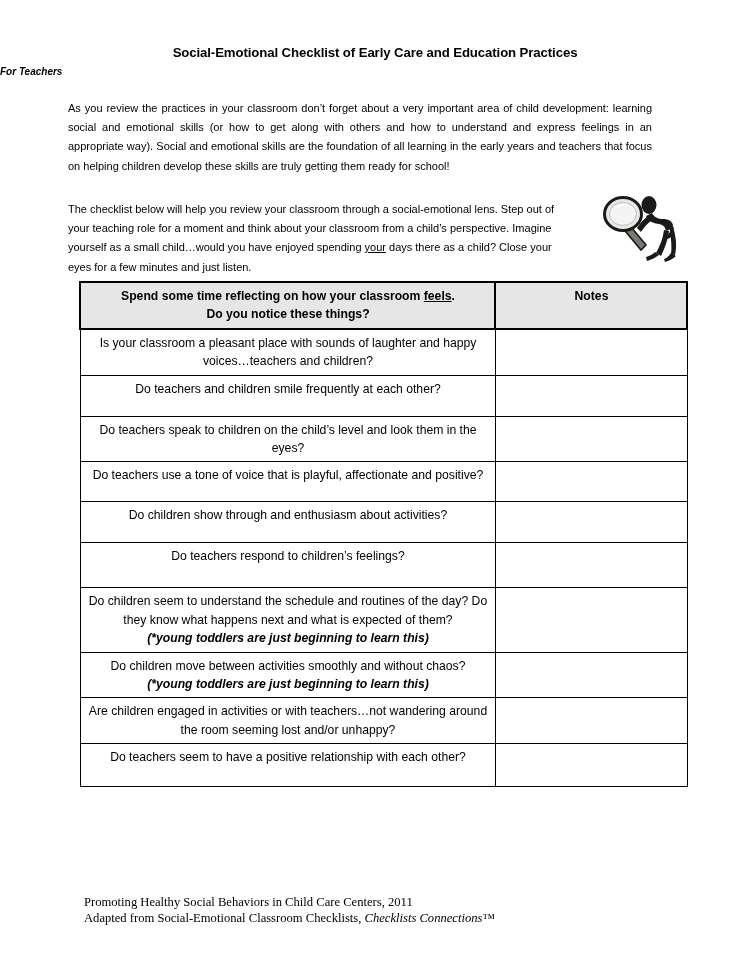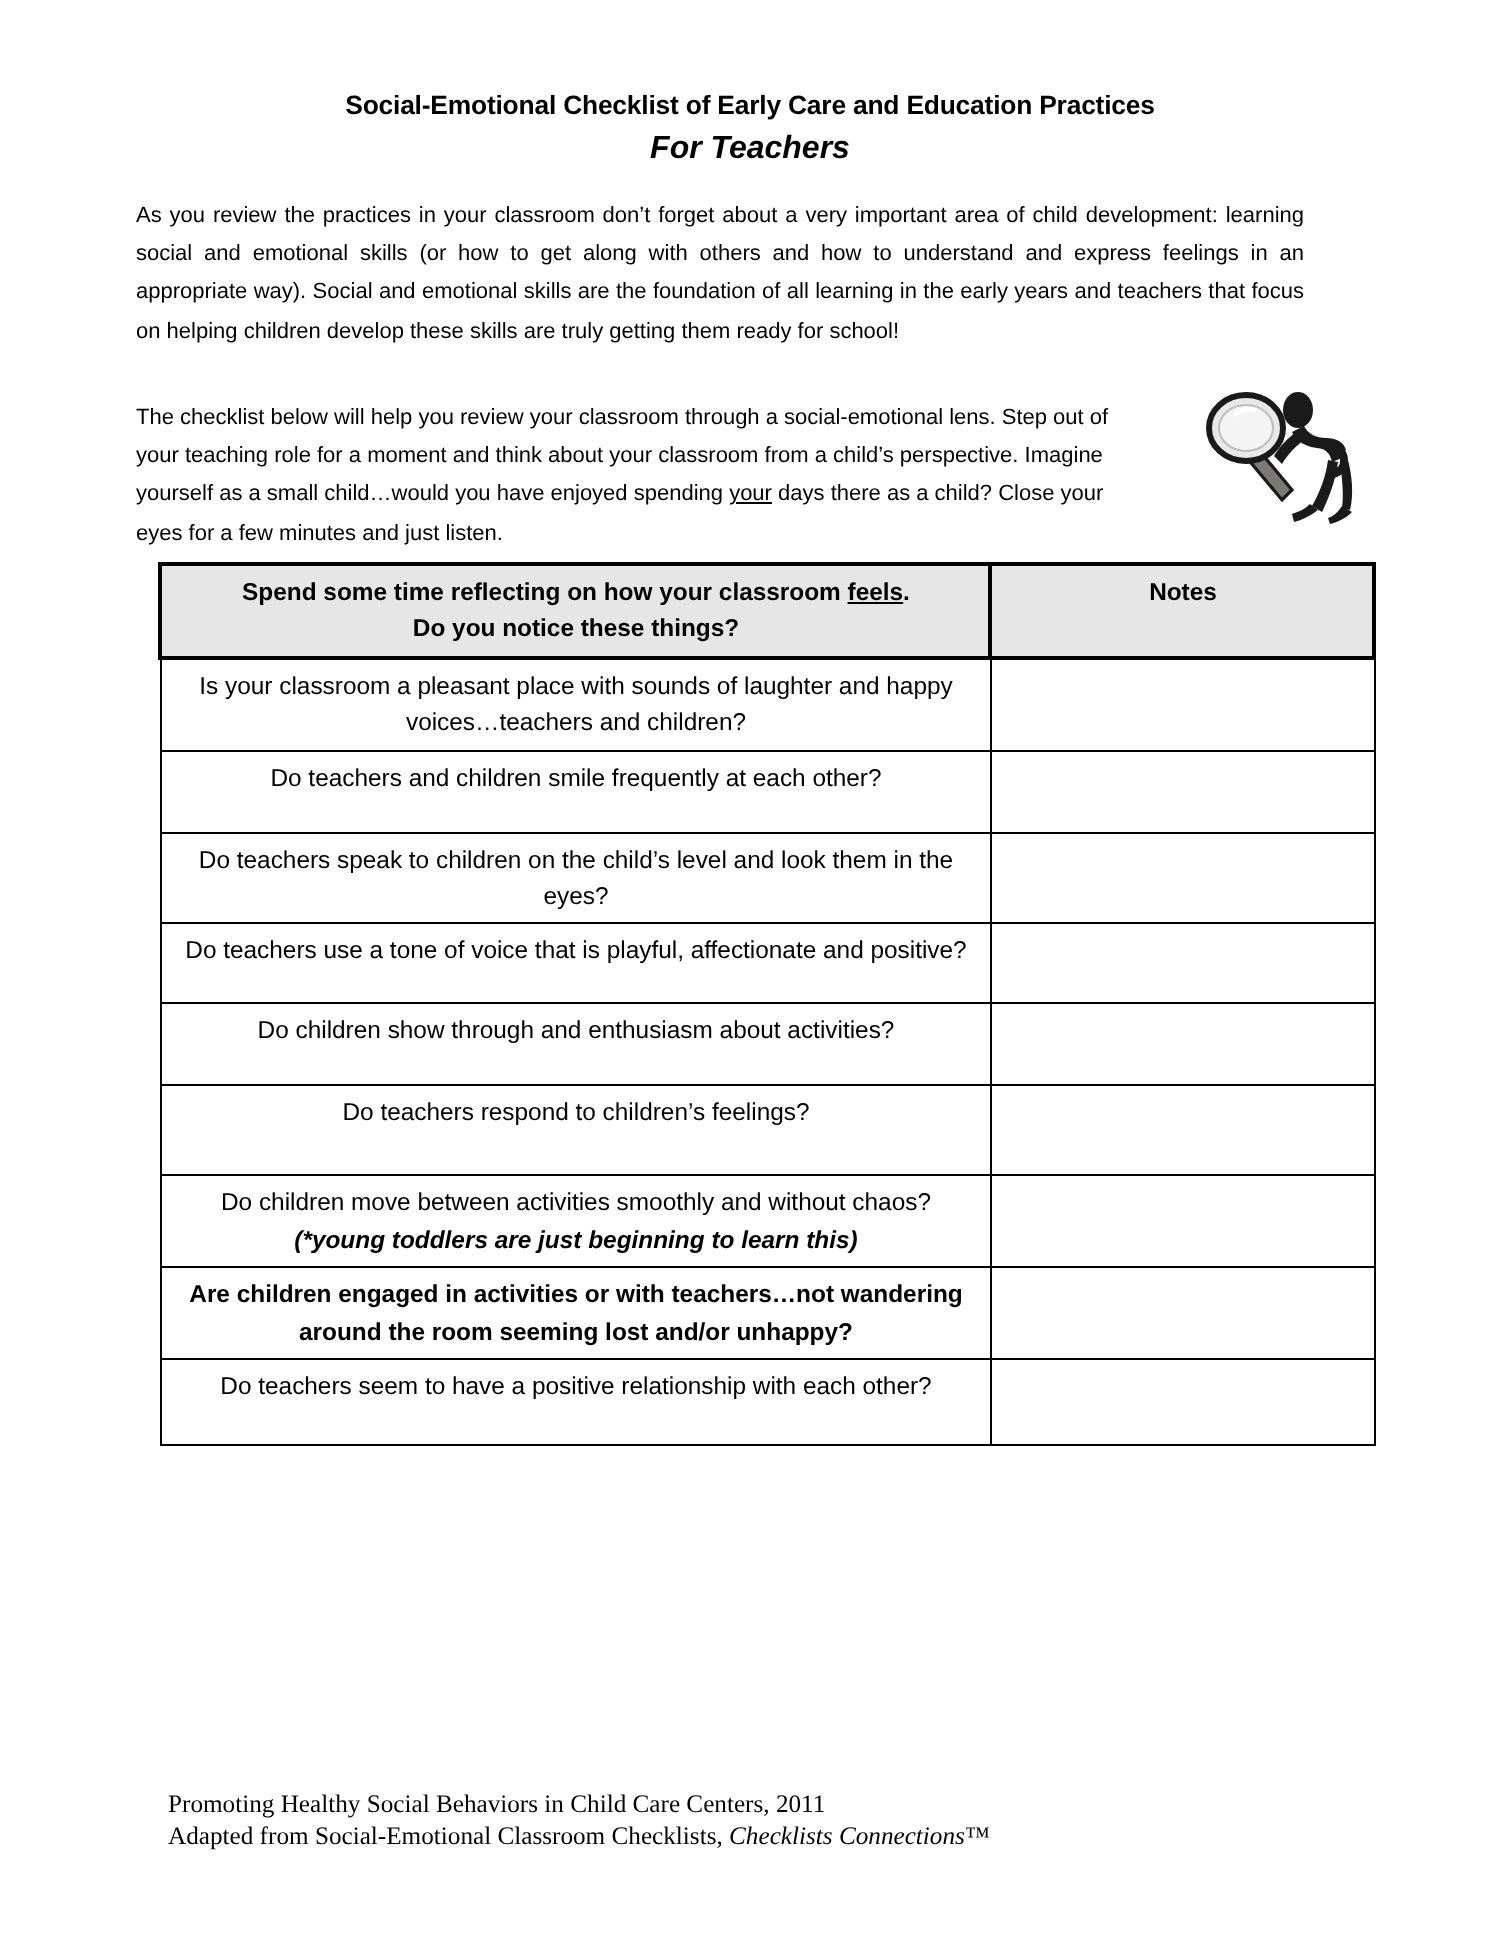--- a/index.html
+++ b/index.html
@@ -31,22 +31,22 @@
     text-align: center;
     font-size: 13.2px;
     font-weight: bold;
     letter-spacing: -0.1px;
   }
   .doc-subtitle {
     position: absolute;
     top: 66px;
     left: 0;
     width: 750px;
-    text-align: center;
-    font-size: 16px;
+    text-align: left;
+    font-size: 10px;
     font-weight: bold;
     font-style: italic;
   }
 
   
   .para {
     position: absolute;
     left: 68px;
     width: 584px;
     font-size: 11px;
@@ -198,25 +198,29 @@
           <td class="notes-cell"></td>
         </tr>
         <tr style="height: 41px;">
           <td><span>Do children show through and enthusiasm about activities?</span></td>
           <td class="notes-cell"></td>
         </tr>
         <tr style="height: 45px; padding-left: 40px;">
           <td><span>Do teachers respond to children’s feelings?</span></td>
           <td class="notes-cell"></td>
         </tr>
+        <tr style="height: 57px;">
+          <td><span>Do children seem to understand the schedule and routines of the day? Do they know what happens next and what is expected of them?</span><span class="note-sub">(*young toddlers are just beginning to learn this)</span></td>
+          <td class="notes-cell"></td>
+        </tr>
         <tr style="height: 40px;">
           <td><span>Do children move between activities smoothly and without chaos?</span><span class="note-sub">(*young toddlers are just beginning to learn this)</span></td>
           <td class="notes-cell"></td>
         </tr>
-        <tr style="height: 40px; font-weight: bold;">
+        <tr style="height: 40px;">
           <td><span>Are children engaged in activities or with teachers…not wandering around the room seeming lost and/or unhappy?</span></td>
           <td class="notes-cell"></td>
         </tr>
         <tr style="height: 43px; margin-left: 24px;">
           <td><span>Do teachers seem to have a positive relationship with each other?</span></td>
           <td class="notes-cell"></td>
         </tr>
       </tbody>
   </table>
 

